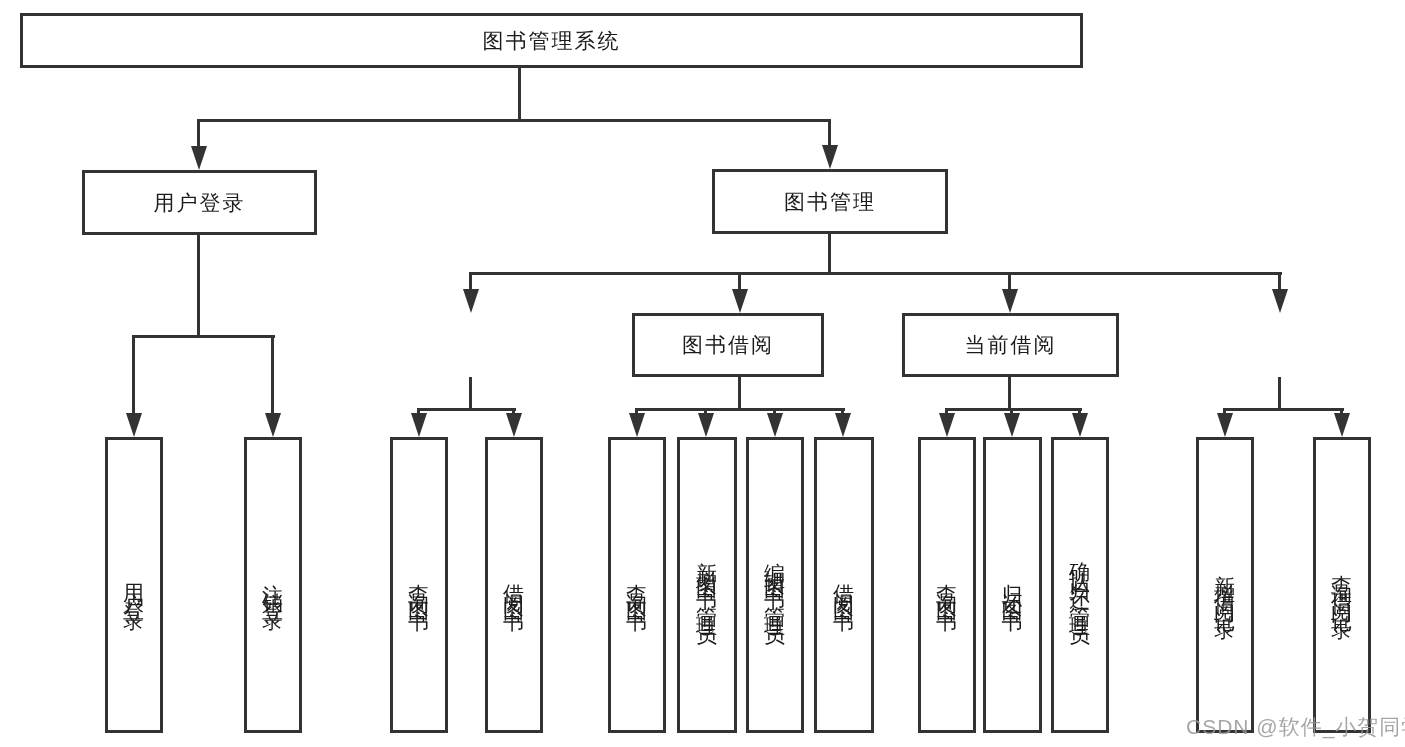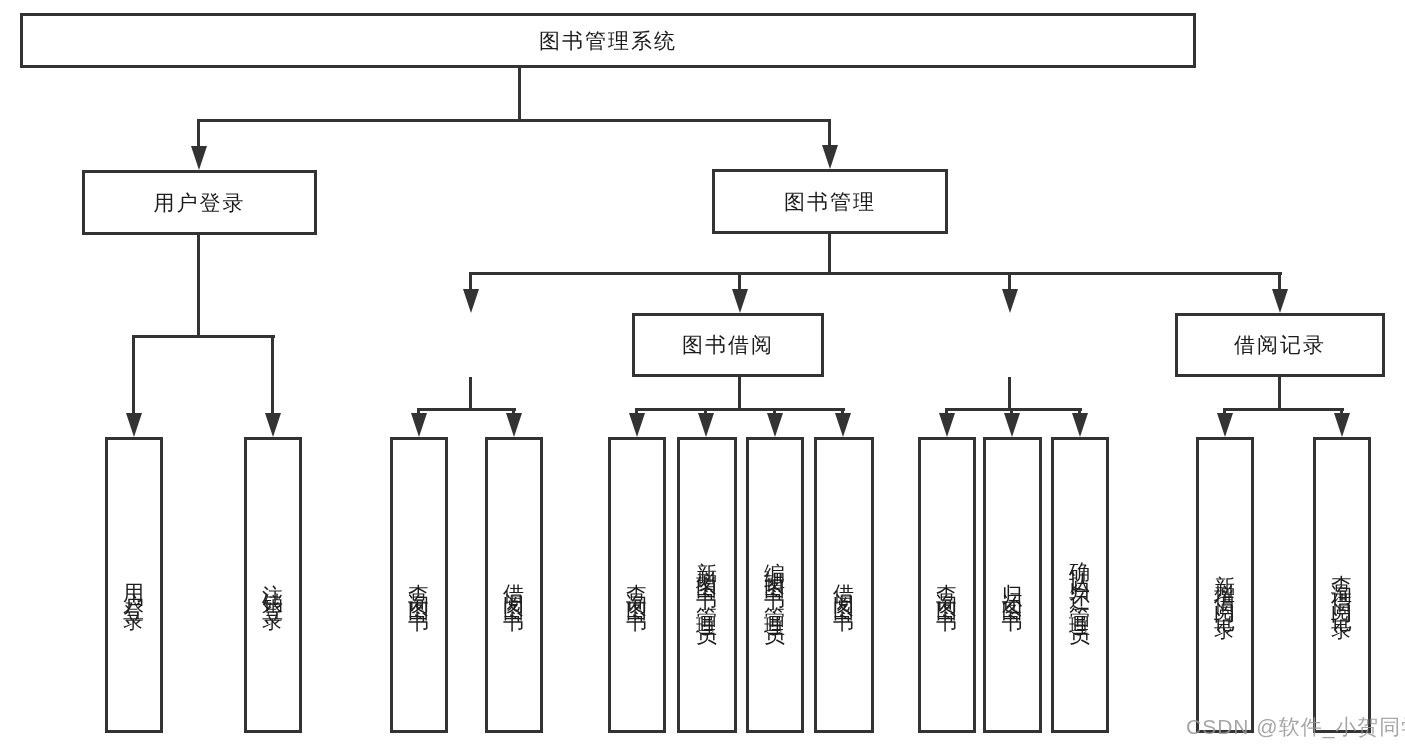--- a/index.html
+++ b/index.html
@@ -50,21 +50,21 @@
   .vline { position: absolute; width: 3px; background: #333333; }
   .hline { position: absolute; height: 3px; background: #333333; }
   .arrow {
     position: absolute;
     width: 0; height: 0;
     border-left: 8px solid transparent;
     border-right: 8px solid transparent;
     border-top: 24px solid #333333;
   }
   
-  #n-root            { left: 20px;   top: 13px;  width: 1176px; height: 55px; }
+  #n-root            { left: 20px;   top: 13px;  width: 1063px; height: 55px; }
   #n-user-login      { left: 82px;   top: 170px; width: 235px;  height: 65px; }
   #n-book-mgmt       { left: 712px;  top: 169px; width: 236px;  height: 65px; }
   #n-new-book        { left: 362px;  top: 313px; width: 218px;  height: 64px; }
   #n-book-borrow     { left: 632px;  top: 313px; width: 192px;  height: 64px; }
   #n-cur-borrow      { left: 902px;  top: 313px; width: 217px;  height: 64px; }
   #n-borrow-record   { left: 1175px; top: 313px; width: 210px;  height: 64px; }
 
   .leaf { top: 437px; width: 58px; height: 296px; }
   #lf-user-login     { left: 105px; }
   #lf-logout         { left: 244px; }
@@ -107,24 +107,24 @@
 
   <div class="hbox" id="n-book-mgmt">
     <span>图书管理</span>
   </div>
 
 
   <div class="hbox" id="n-book-borrow">
     <span>图书借阅</span>
   </div>
 
-
-  <div class="hbox" id="n-borrow-record">
-    <span>借阅记录</span>
-  </div>
+  <div class="hbox" id="n-cur-borrow">
+    <span>当前借阅</span>
+  </div>
+
 
   <div class="vbox leaf" id="lf-user-login">
     <span class="vtext">用户登录</span>
   </div>
   <div class="vbox leaf" id="lf-logout">
     <span class="vtext">注销登录</span>
   </div>
 
   <div class="vbox leaf" id="lf-query-1">
     <span class="vtext">查询图书</span>

